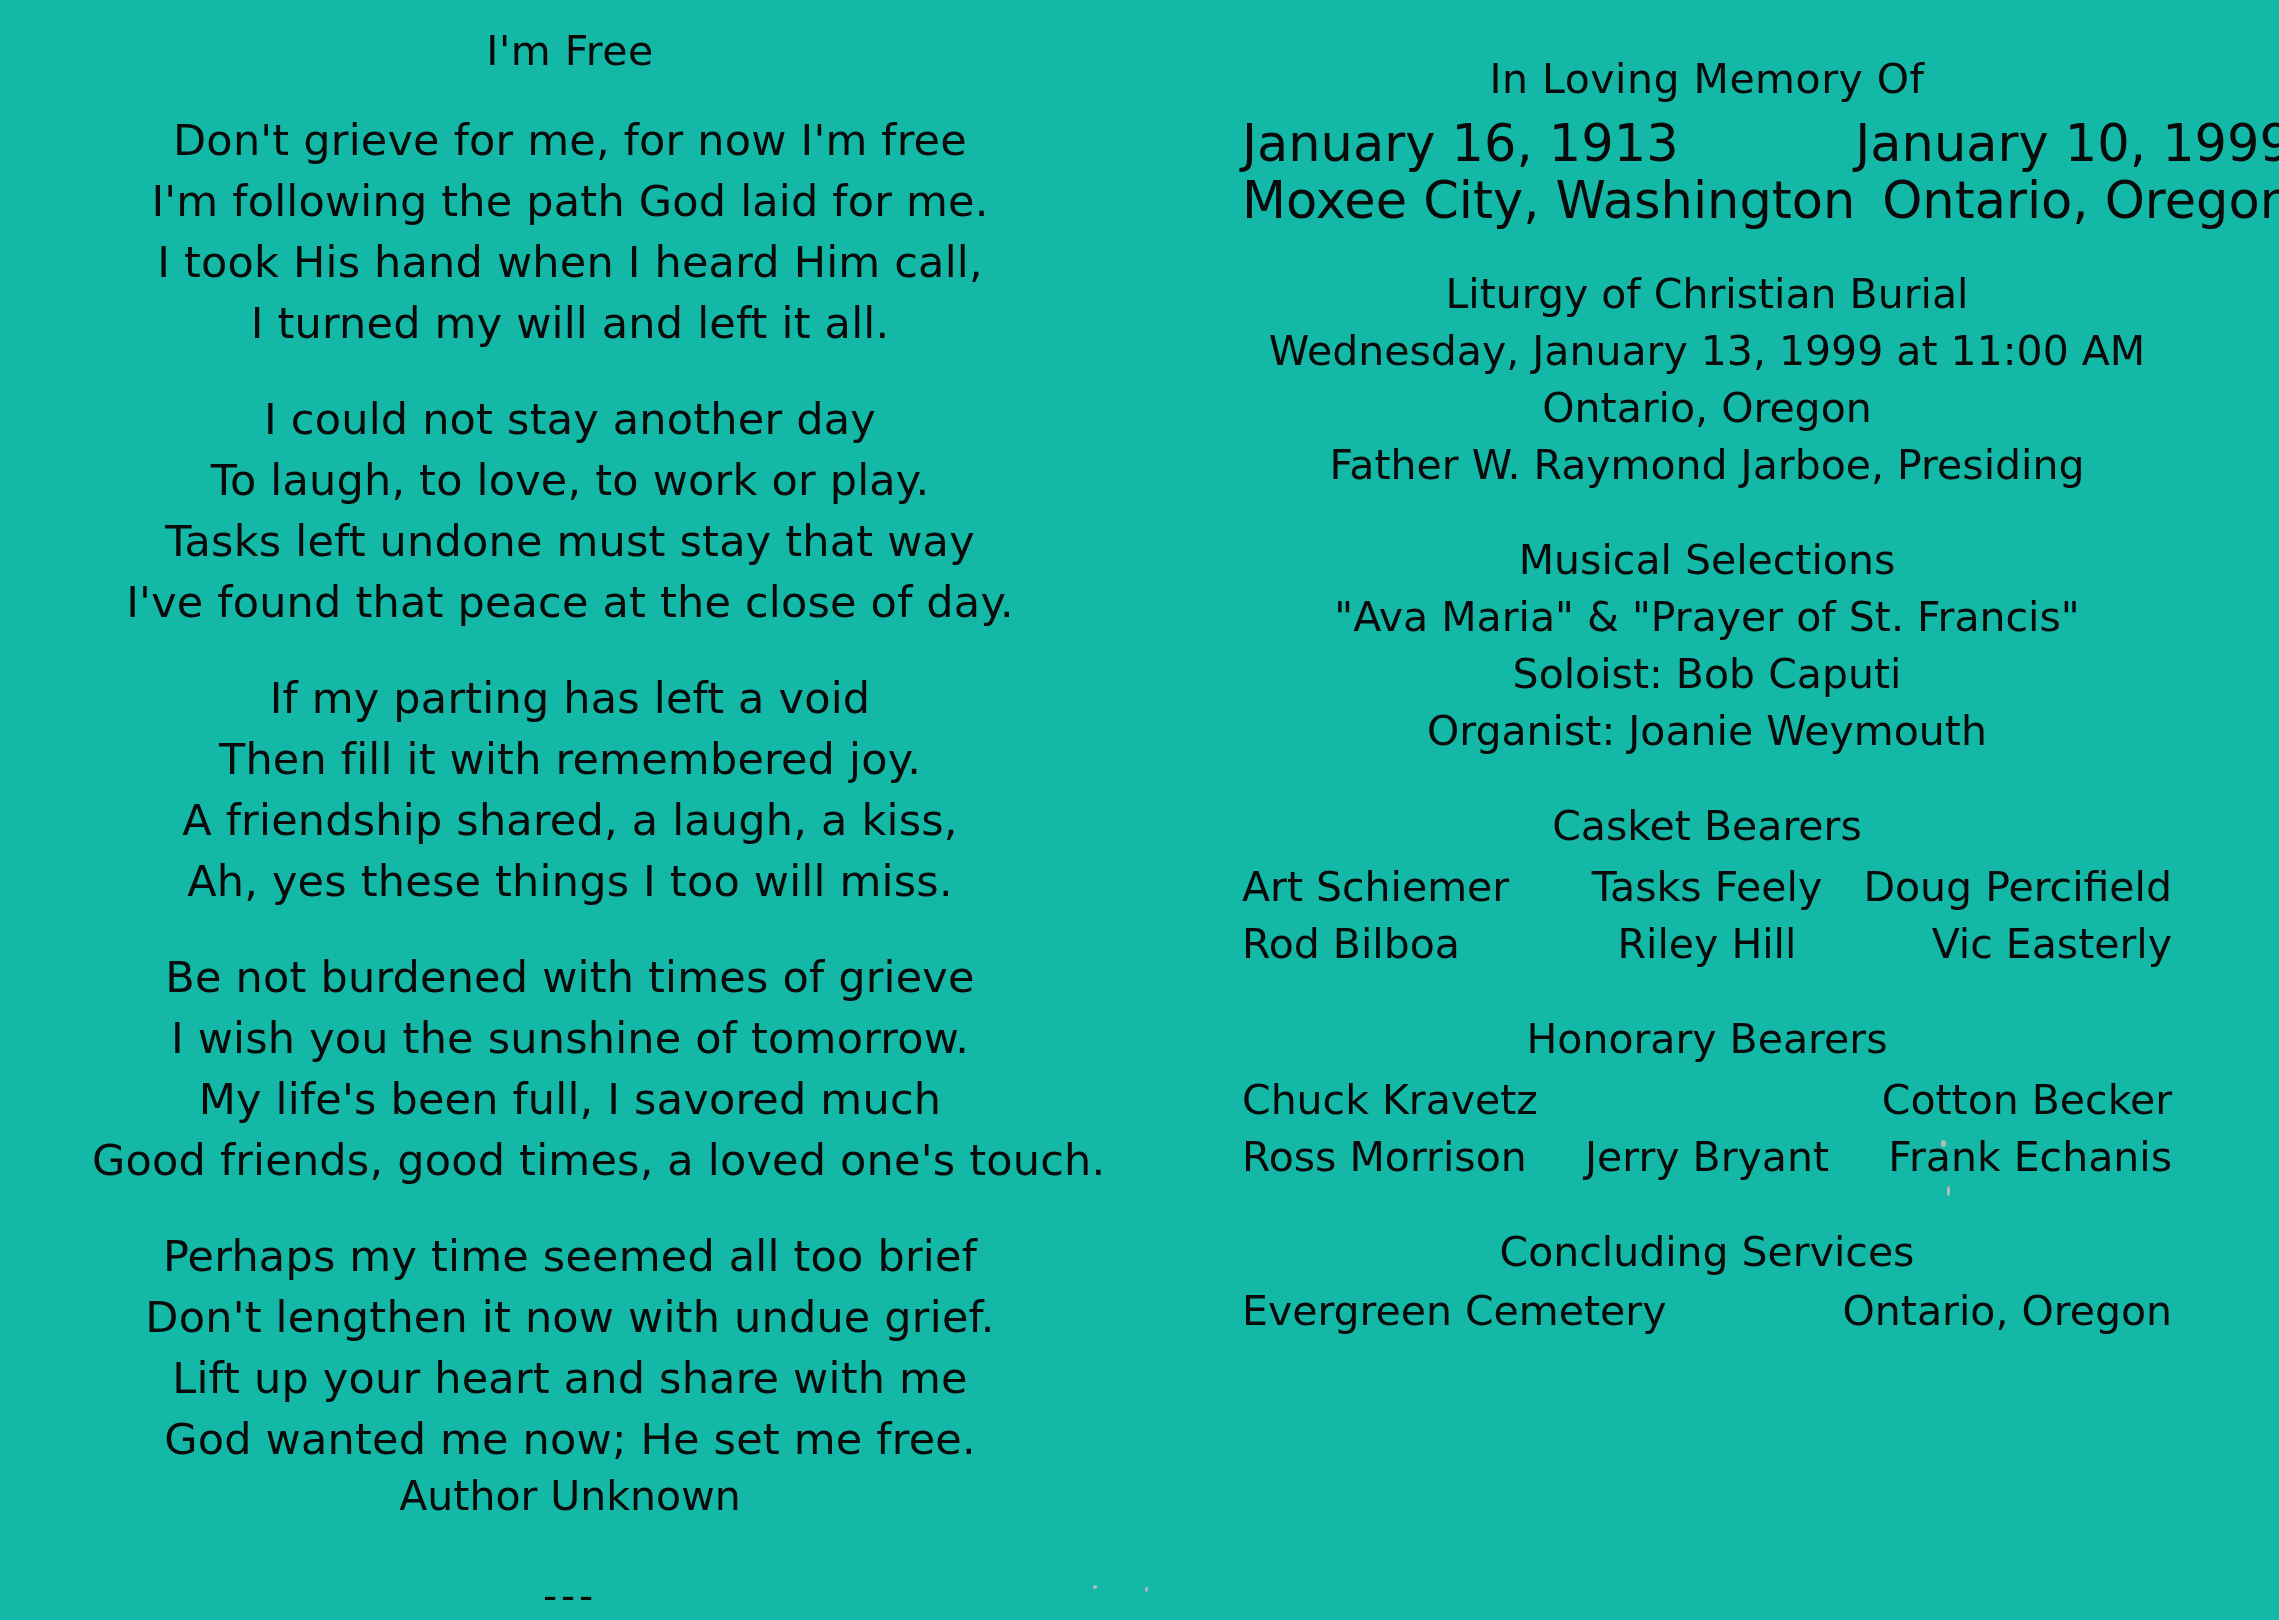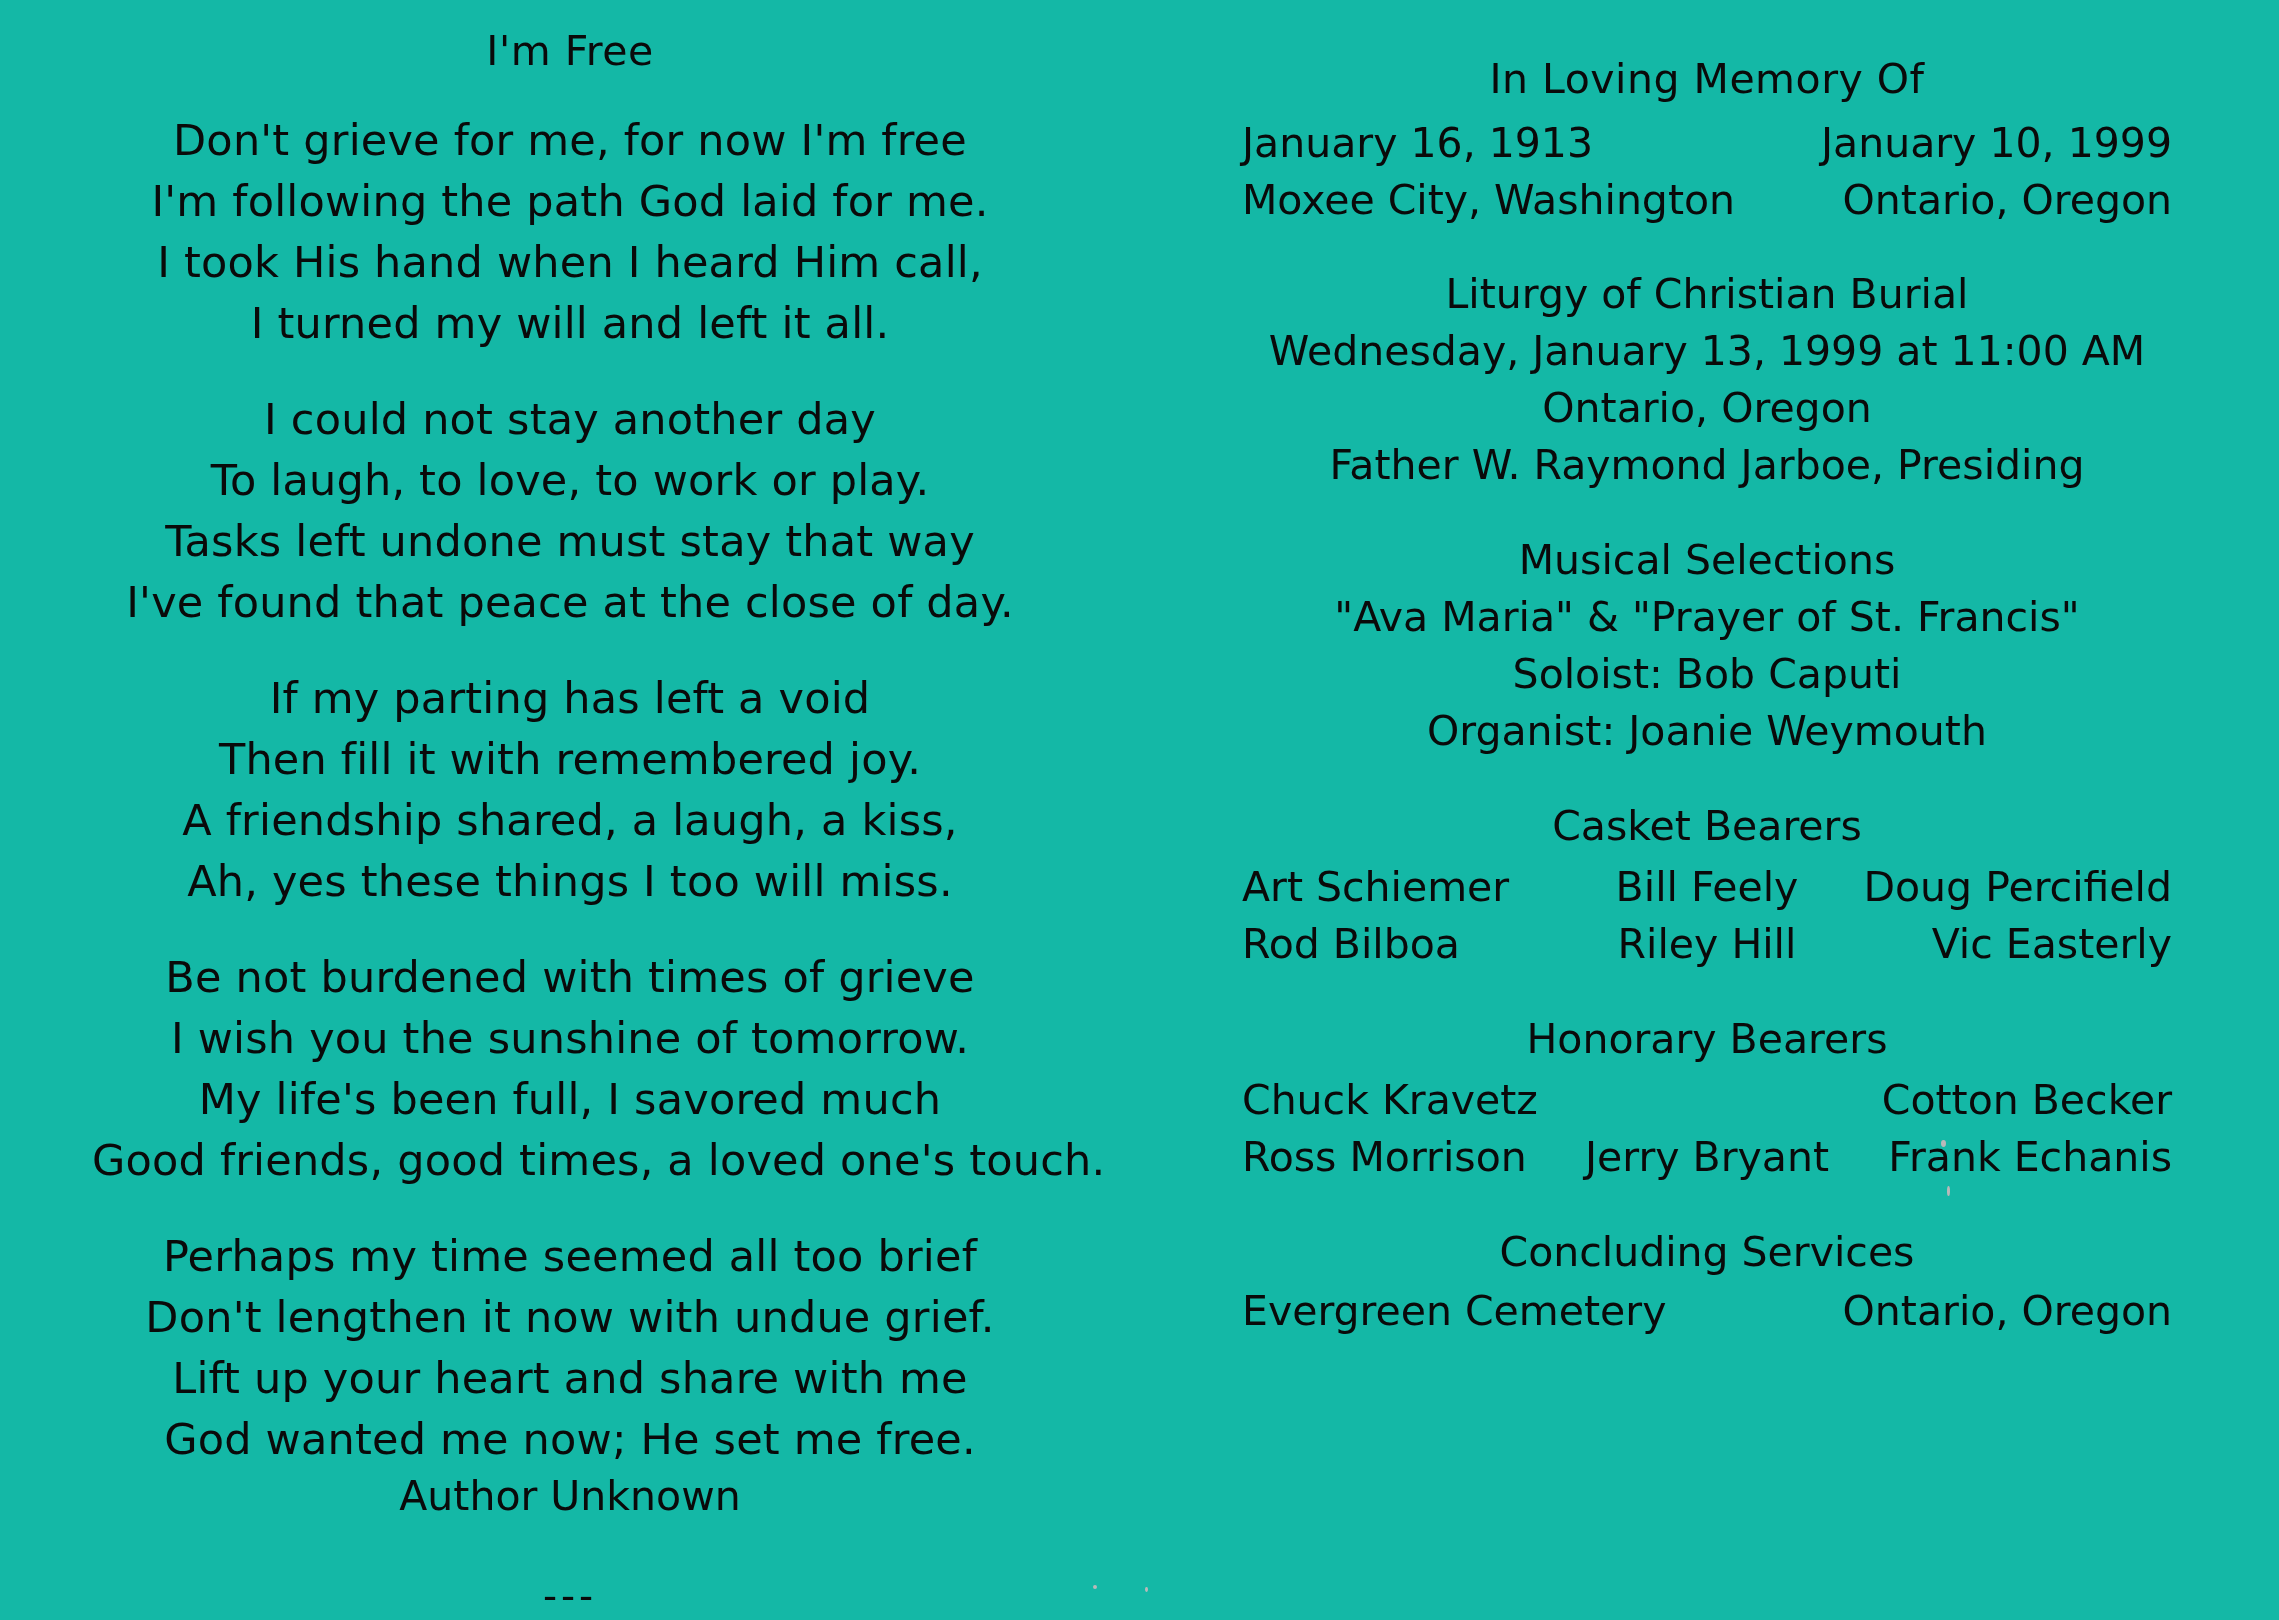--- a/index.html
+++ b/index.html
@@ -91,21 +91,21 @@
   }
 
   .dates-row {
     display: flex;
     justify-content: space-between;
     align-items: flex-start;
     margin-top: 5.8px;
   }
 
   .date-block {
-    font-size: 41px;
+    font-size: 51px;
     line-height: 57px;
     white-space: nowrap;
   }
 
   .date-block.birth { text-align: left; }
   .date-block.death { text-align: right; }
 
   .section {
     margin-top: 37px;
   }
@@ -236,21 +236,21 @@
       <div class="section-heading">Musical Selections</div>
       <div class="service-line">"Ava Maria" &amp; "Prayer of St. Francis"</div>
       <div class="service-line">Soloist: Bob Caputi</div>
       <div class="service-line">Organist: Joanie Weymouth</div>
     </div>
 
     <div class="section">
       <div class="section-heading">Casket Bearers</div>
       <div class="bearer-grid casket">
         <div class="bearer-cell">Art Schiemer</div>
-        <div class="bearer-cell">Bill Feely</div>
+        <div class="bearer-cell">Tasks Feely</div>
         <div class="bearer-cell">Doug Percifield</div>
         <div class="bearer-cell">Rod Bilboa</div>
         <div class="bearer-cell">Riley Hill</div>
         <div class="bearer-cell">Vic Easterly</div>
       </div>
     </div>
 
     <div class="section">
       <div class="section-heading">Honorary Bearers</div>
       <div class="bearer-grid honorary">

